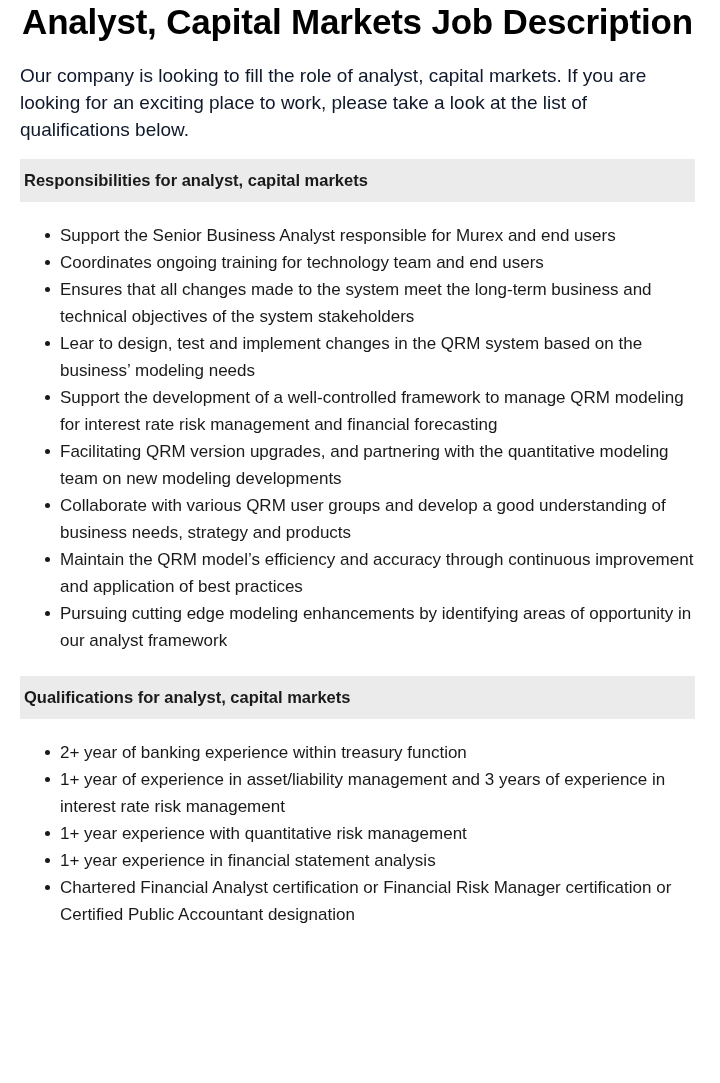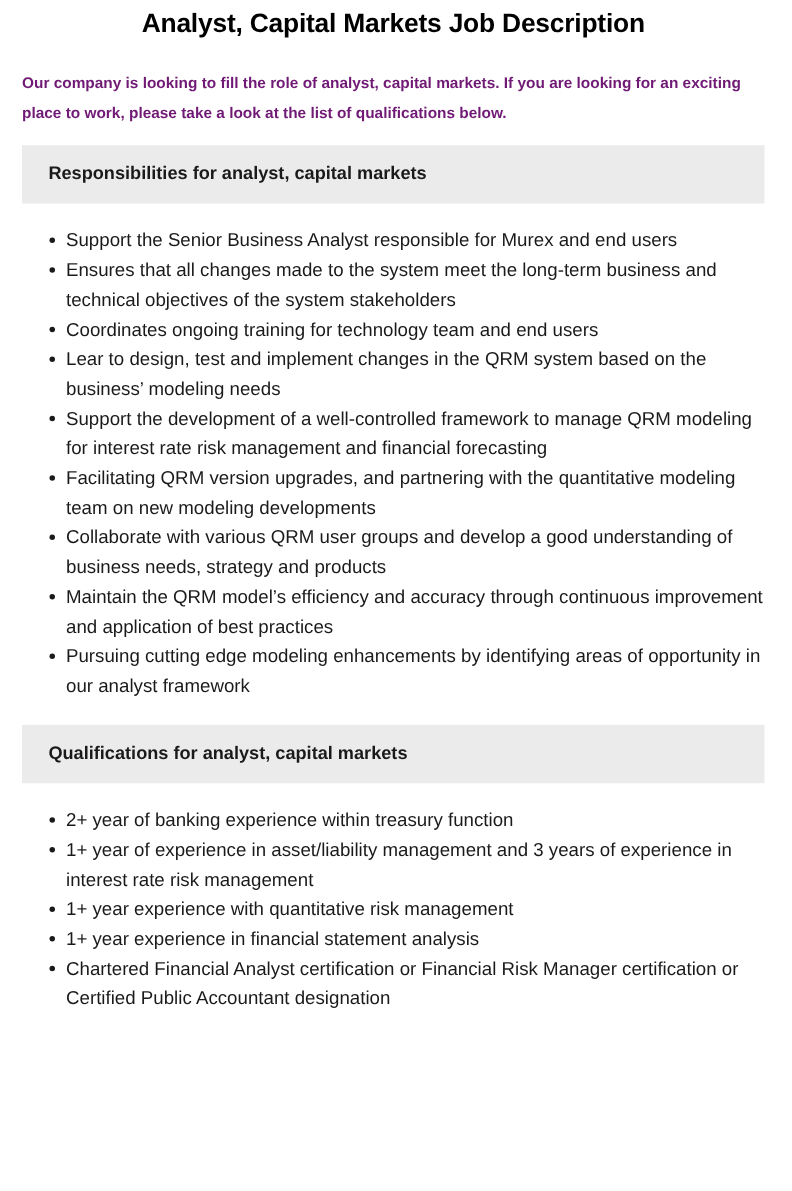--- a/index.html
+++ b/index.html
@@ -8,38 +8,37 @@
       height: 1083px;
       overflow: hidden;
       font-family: "Liberation Sans", "DejaVu Sans", sans-serif;
       color: #1a1a1a;
     }
     .page { padding: 0 25px 0 20px; }
     h1 {
       margin: 0;
       padding-top: 2px;
       text-align: center;
-      font-size: 24px;
+      font-size: 35px;
       line-height: 40px;
       font-weight: bold;
       color: #000;
       letter-spacing: -0.2px;
     }
     .intro {
       margin: 20px 0 0 0;
-      font-size: 14px;
+      font-size: 19px;
       line-height: 27px;
-      color: #701a75;
-      font-weight: bold;
+      color: #0f172a;
     }
     .section-header {
       background: #ebebeb;
       margin: 16px 0 0 0;
-      height: 53px;
-      padding: 0 24px;
+      height: 43px;
+      padding: 0 4px;
       display: flex;
       align-items: center;
       font-size: 16.5px;
       font-weight: bold;
       color: #1a1a1a;
     }
     ul.items {
       margin: 20px 0 0 0;
       padding: 0 0 0 40px;
       list-style: none;
@@ -65,22 +64,22 @@
 </head>
 <body>
 
 <div class="page">
   <h1>Analyst, Capital Markets Job Description</h1>
   <p class="intro">Our company is looking to fill the role of analyst, capital markets. If you are looking for an exciting place to work, please take a look at the list of qualifications below.</p>
 
   <div class="section-header">Responsibilities for analyst, capital markets</div>
   <ul class="items">
     <li>Support the Senior Business Analyst responsible for Murex and end users</li>
+    <li>Coordinates ongoing training for technology team and end users</li>
     <li>Ensures that all changes made to the system meet the long-term business and technical objectives of the system stakeholders</li>
-    <li>Coordinates ongoing training for technology team and end users</li>
     <li>Lear to design, test and implement changes in the QRM system based on the business’ modeling needs</li>
     <li>Support the development of a well-controlled framework to manage QRM modeling for interest rate risk management and financial forecasting</li>
     <li>Facilitating QRM version upgrades, and partnering with the quantitative modeling team on new modeling developments</li>
     <li>Collaborate with various QRM user groups and develop a good understanding of business needs, strategy and products</li>
     <li>Maintain the QRM model’s efficiency and accuracy through continuous improvement and application of best practices</li>
     <li>Pursuing cutting edge modeling enhancements by identifying areas of opportunity in our analyst framework</li>
   </ul>
 
   <div class="section-header" id="qual-header">Qualifications for analyst, capital markets</div>
   <ul class="items">

